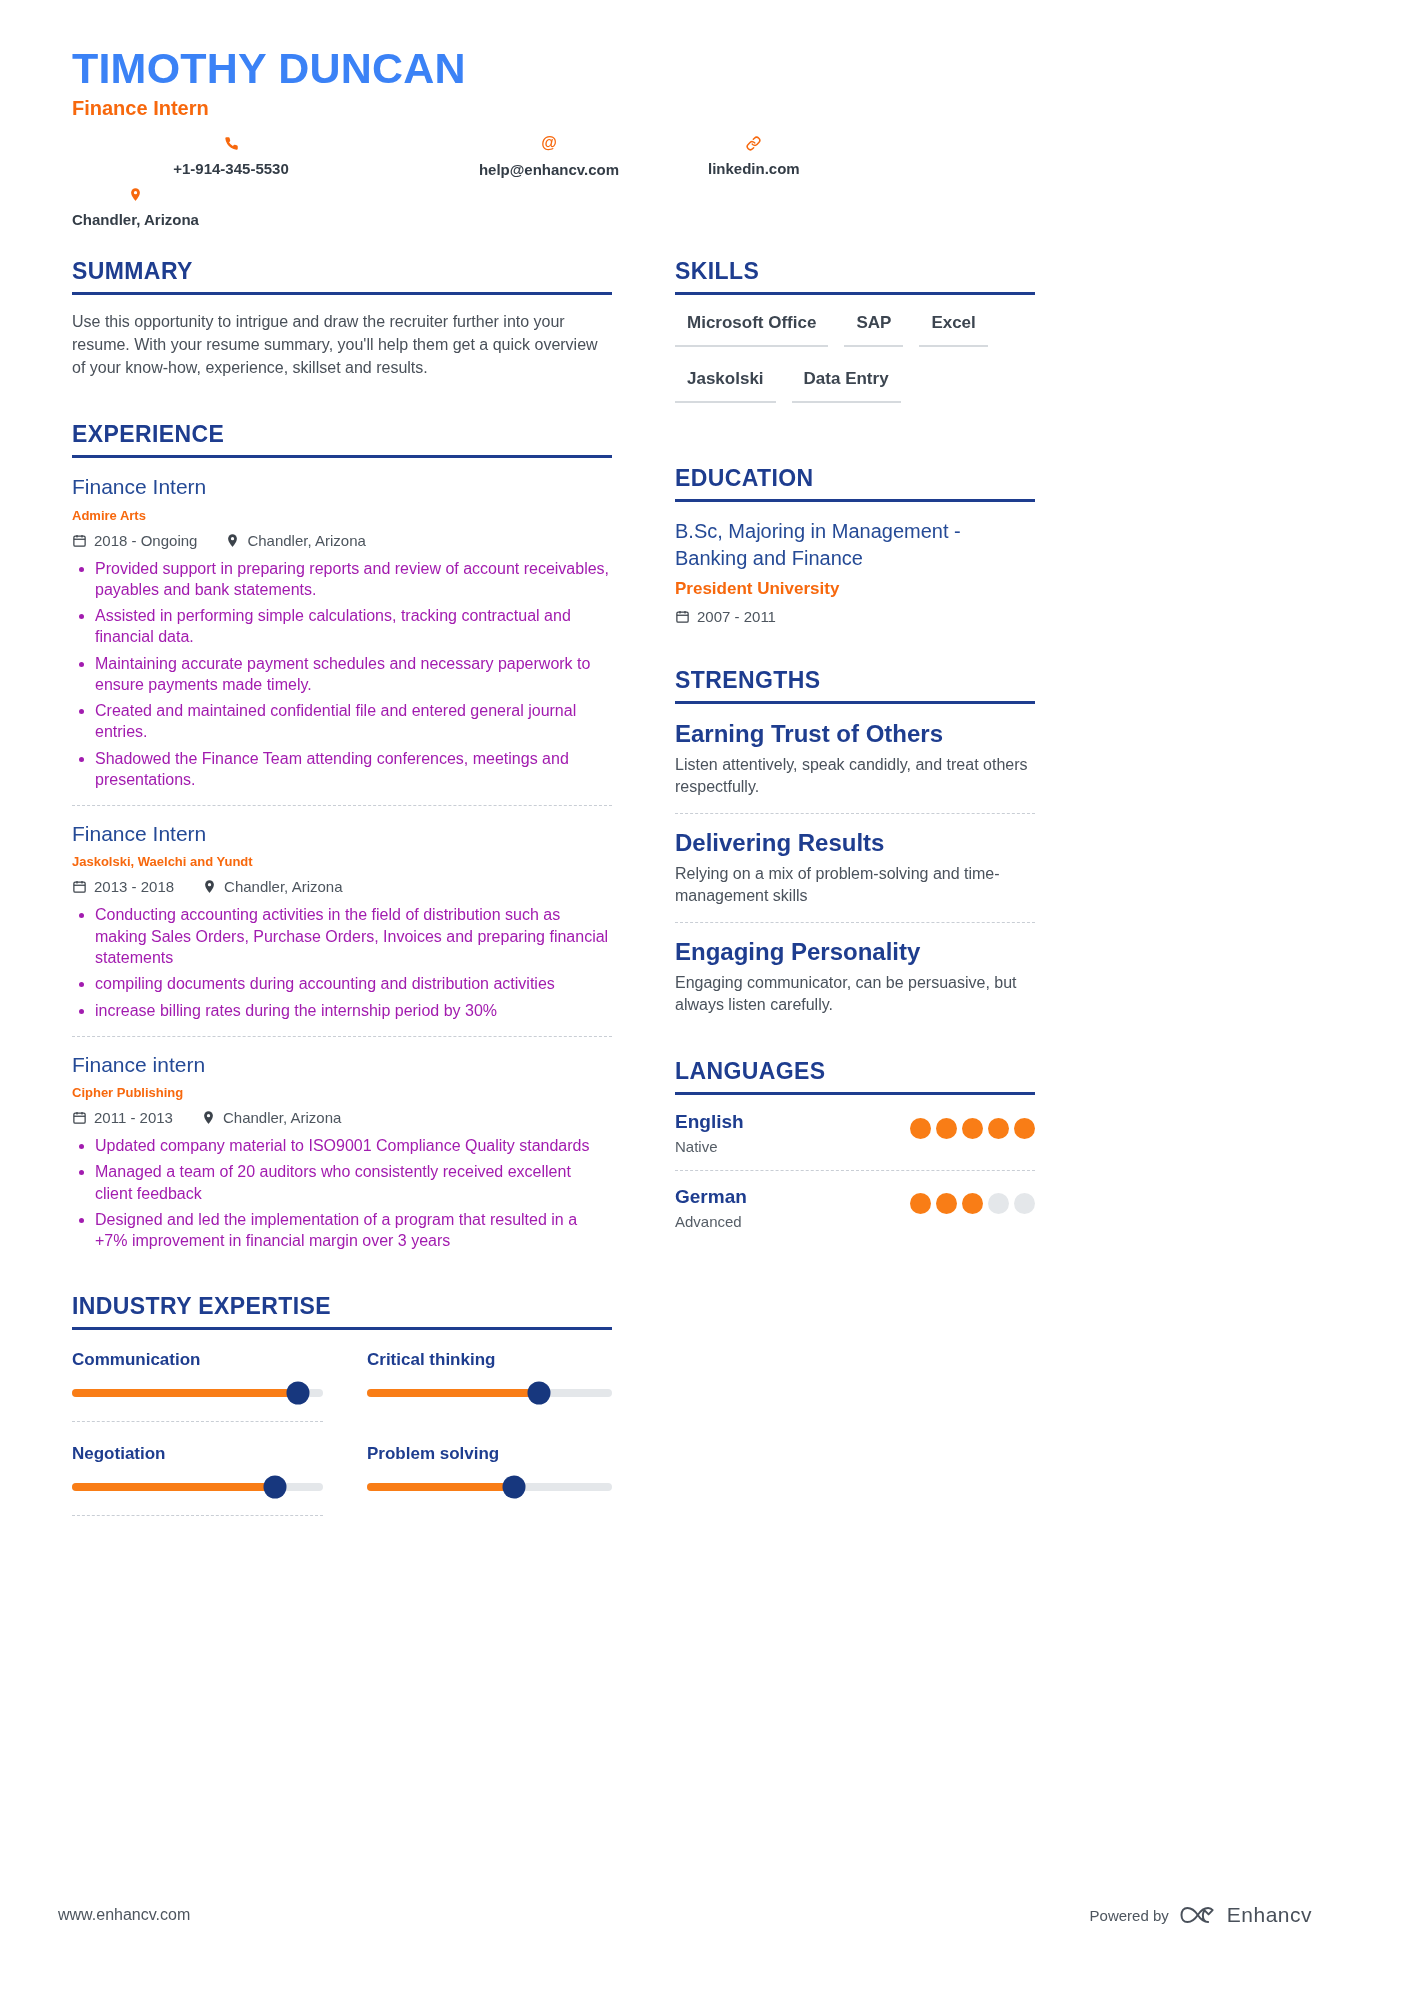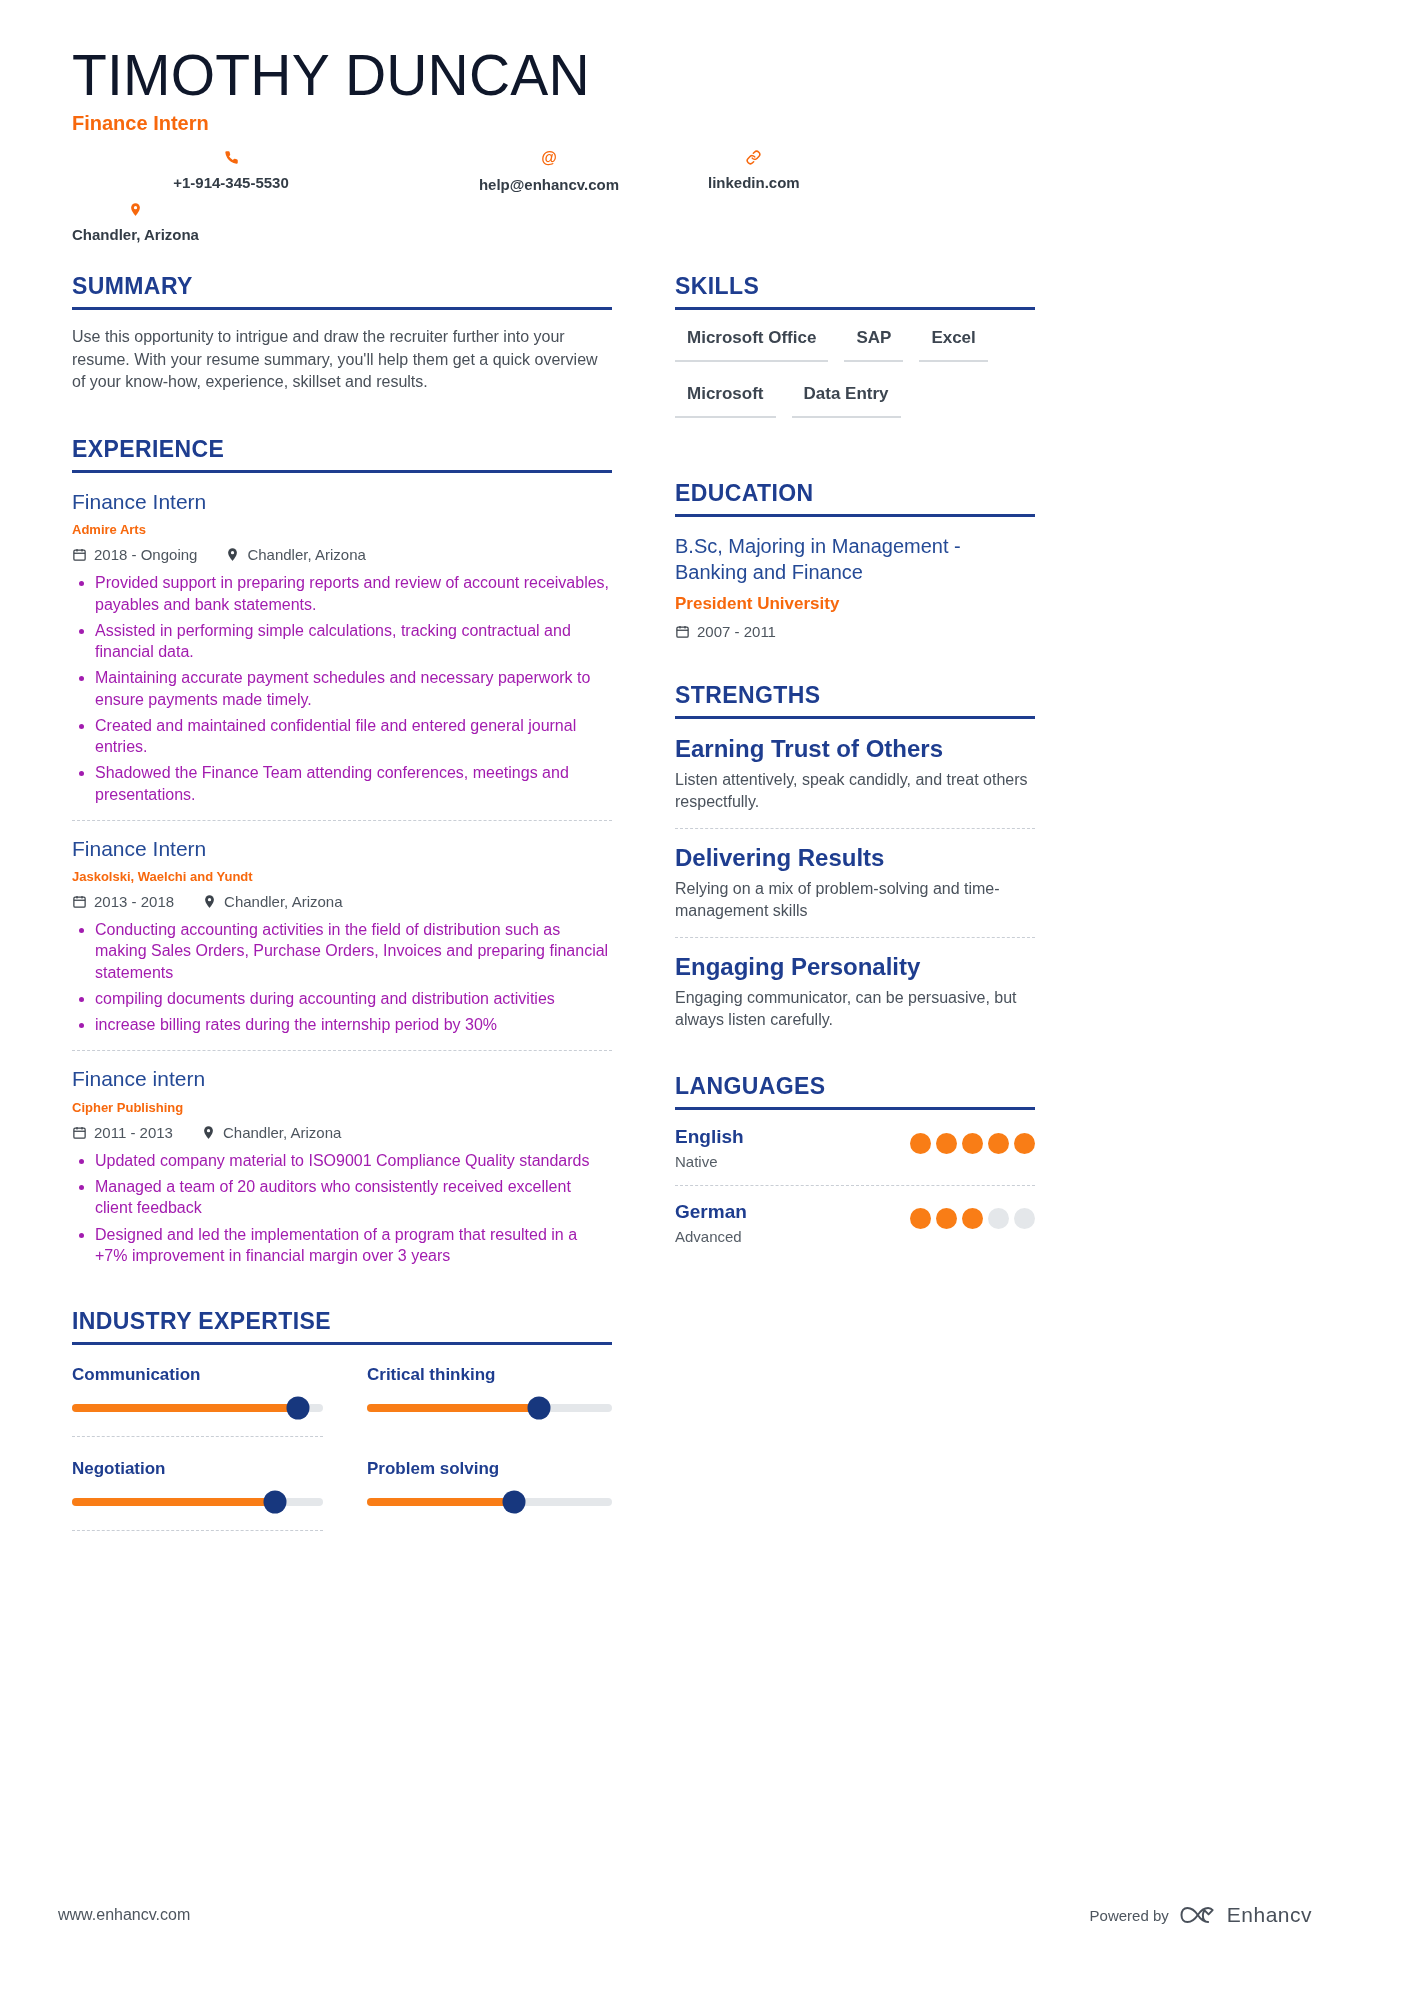--- a/index.html
+++ b/index.html
@@ -1,21 +1,21 @@
 <!DOCTYPE html>
 <html><head>
 <meta charset="utf-8">
 <style>
   html,body{margin:0;padding:0;background:#ffffff;}
   .page{position:relative;width:1410px;height:1995px;background:#fff;overflow:hidden;
         font-family:"Liberation Sans",sans-serif;color:#454e58;}
   .content{position:absolute;left:72px;top:46px;width:963px;}
 
   
-  .name{font-size:57px;font-weight:400;color:#0f172a;line-height:1.05;letter-spacing:.2px;}
+  .name{font-size:43px;font-weight:700;color:#3b82f6;line-height:1.05;letter-spacing:.2px;}
   .headline{font-size:20px;font-weight:700;color:#f7680d;margin-top:6px;}
   .contact{margin-top:14px;}
   .contact-row{display:flex;align-items:center;margin-top:9px;}
   .contact-item{display:flex;align-items:center;gap:9px;font-size:15px;font-weight:700;color:#333c46;flex-direction:column;}
   .contact-item.fixed{width:318px;}
   .icon-orange{color:#f7680d;flex:none;}
   .at{color:#f7680d;font-size:16px;font-weight:700;}
 
   
   .columns{display:flex;gap:63px;margin-top:30px;}
@@ -256,21 +256,21 @@
       </div>
 
       <div class="col-right">
 
         <div class="section">
           <div class="section-title">SKILLS</div>
           <div class="skills-wrap">
             <span class="skill-tag">Microsoft Office</span>
             <span class="skill-tag">SAP</span>
             <span class="skill-tag">Excel</span>
-            <span class="skill-tag">Microsoft</span>
+            <span class="skill-tag">Jaskolski</span>
             <span class="skill-tag">Data Entry</span>
           </div>
         </div>
 
         <div class="section">
           <div class="section-title">EDUCATION</div>
           <div class="degree">B.Sc, Majoring in Management - Banking and Finance</div>
           <div class="school">President University</div>
           <div class="meta">
             <span class="meta-item">

